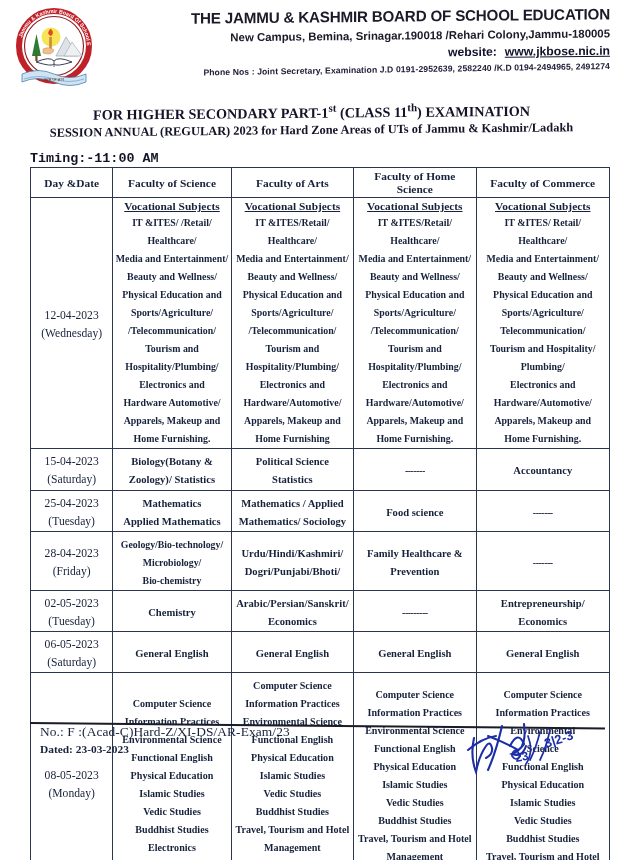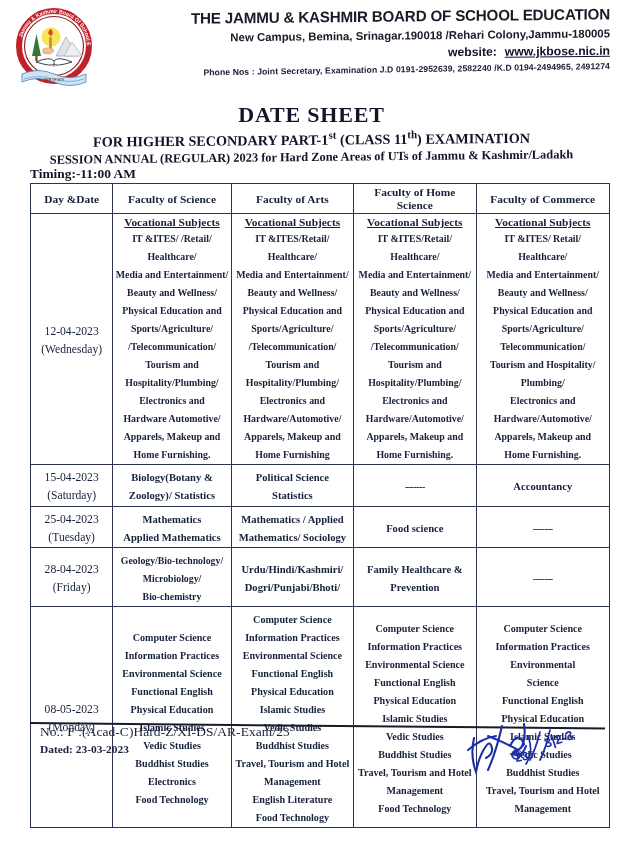--- a/index.html
+++ b/index.html
@@ -64,22 +64,22 @@
     transform:skewY(-0.5deg);
   }
   .t-sub1 sup{font-size:11px;vertical-align:super;}
   .t-sub2{
     font-family:"Liberation Serif", serif;
     font-weight:bold;font-size:12.4px;color:#141428;
     margin-top:2px;line-height:1.15;
     transform:skewY(-0.6deg);
   }
   .t-timing{
-    text-align:left;margin-left:30px;margin-top:2px;
-    font-family:Liberation Serif, serif;
+    text-align:left;margin-left:30px;margin-top:14px;
+    font-family:Liberation Mono, monospace;
     font-weight:bold;font-size:13.4px;color:#141428;
   }
 
   
   .tbl-wrap{position:relative;margin:1px 0 0 30px;width:580px;}
   table.ds{
     border-collapse:collapse;width:580px;
     table-layout:fixed;
     background:#fff;
   }
@@ -200,21 +200,20 @@
       <div class="org-name">THE JAMMU &amp; KASHMIR BOARD OF SCHOOL EDUCATION</div>
       <div class="org-addr">New Campus, Bemina, Srinagar.190018 /Rehari Colony,Jammu-180005</div>
       <div class="org-web">
         <span class="lbl">website:</span><span class="url">www.jkbose.nic.in</span>
       </div>
       <div class="org-phone">Phone  Nos :  Joint Secretary, Examination J.D  0191-2952639, 2582240 /K.D 0194-2494965, 2491274</div>
     </div>
   </div>
 
   <div class="titles">
-    <div class="t-date-sheet">DATE SHEET</div>
     <div class="t-sub1">
       <span>FOR HIGHER SECONDARY PART-1</span><sup>st</sup><span> (CLASS 11</span><sup>th</sup><span>) EXAMINATION</span>
     </div>
     <div class="t-sub2">SESSION ANNUAL (REGULAR) 2023 for Hard Zone Areas of UTs of Jammu &amp; Kashmir/Ladakh</div>
   </div>
   <div class="t-timing">Timing:-11:00 AM</div>
 
   <div class="tbl-wrap">
     <table class="ds">
       <colgroup>
@@ -256,20 +255,34 @@
             <td><span class="dash">-------</span></td>
           </tr>
           <tr>
             <td><span class="datecell">28-04-2023<br>(Friday)</span></td>
             <td><span class="subj small">Geology/Bio-technology/<br>Microbiology/<br>Bio-chemistry</span></td>
             <td><span class="subj">Urdu/Hindi/Kashmiri/<br>Dogri/Punjabi/Bhoti/</span></td>
             <td><span class="subj">Family Healthcare &amp;<br>Prevention</span></td>
             <td><span class="dash">-------</span></td>
           </tr>
           <tr>
+            <td><span class="datecell">02-05-2023<br>(Tuesday)</span></td>
+            <td><span class="subj">Chemistry</span></td>
+            <td><span class="subj">Arabic/Persian/Sanskrit/<br>Economics</span></td>
+            <td><span class="dash">---------</span></td>
+            <td><span class="subj">Entrepreneurship/<br>Economics</span></td>
+          </tr>
+          <tr>
+            <td><span class="datecell">06-05-2023<br>(Saturday)</span></td>
+            <td><span class="subj">General English</span></td>
+            <td><span class="subj">General English</span></td>
+            <td><span class="subj">General English</span></td>
+            <td><span class="subj">General English</span></td>
+          </tr>
+          <tr>
             <td><span class="datecell">08-05-2023<br>(Monday)</span></td>
             <td><span class="list8">Computer Science<br>Information Practices<br>Environmental Science<br>Functional English<br>Physical Education<br>Islamic Studies<br>Vedic Studies<br>Buddhist Studies<br>Electronics<br>Food Technology</span></td>
             <td><span class="list8">Computer Science<br>Information Practices<br>Environmental Science<br>Functional English<br>Physical Education<br>Islamic Studies<br>Vedic Studies<br>Buddhist Studies<br>Travel, Tourism and Hotel<br>Management<br>English Literature<br>Food Technology</span></td>
             <td><span class="list8">Computer Science<br>Information Practices<br>Environmental Science<br>Functional English<br>Physical Education<br>Islamic Studies<br>Vedic Studies<br>Buddhist Studies<br>Travel, Tourism and Hotel<br>Management<br>Food Technology</span></td>
             <td><span class="list8">Computer Science<br>Information Practices<br>Environmental<br>Science<br>Functional English<br>Physical Education<br>Islamic Studies<br>Vedic Studies<br>Buddhist Studies<br>Travel, Tourism and Hotel<br>Management</span></td>
           </tr>
         </tbody>
     </table>
   </div>
 

